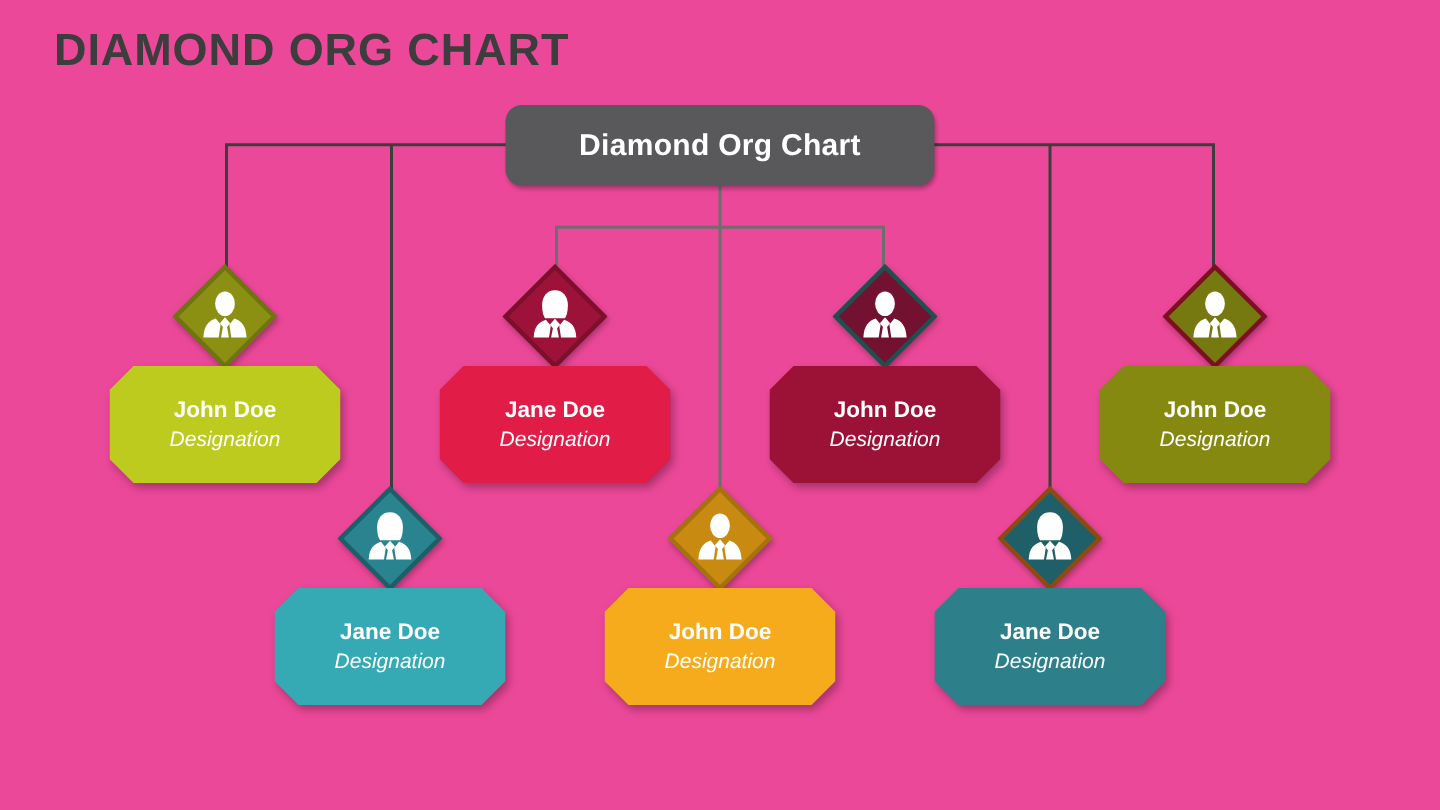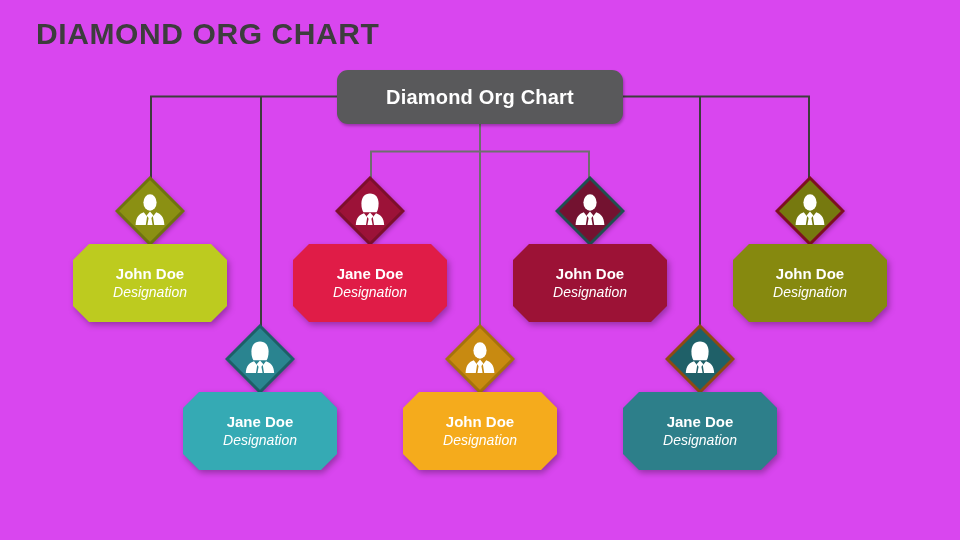--- a/index.html
+++ b/index.html
@@ -10,21 +10,21 @@
   body {
     width: 960px;
     height: 540px;
     font-family: "Liberation Sans", sans-serif;
     overflow: hidden;
   }
   #stage {
     position: relative;
     width: 960px;
     height: 540px;
-    background: #d946ef;
+    background: #ec4899;
   }
   #page-title {
     position: absolute;
     left: 36px;
     top: 17px;
     font-size: 30px;
     font-weight: bold;
     color: #3d3d3d;
     letter-spacing: 0.6px;
     white-space: nowrap;

